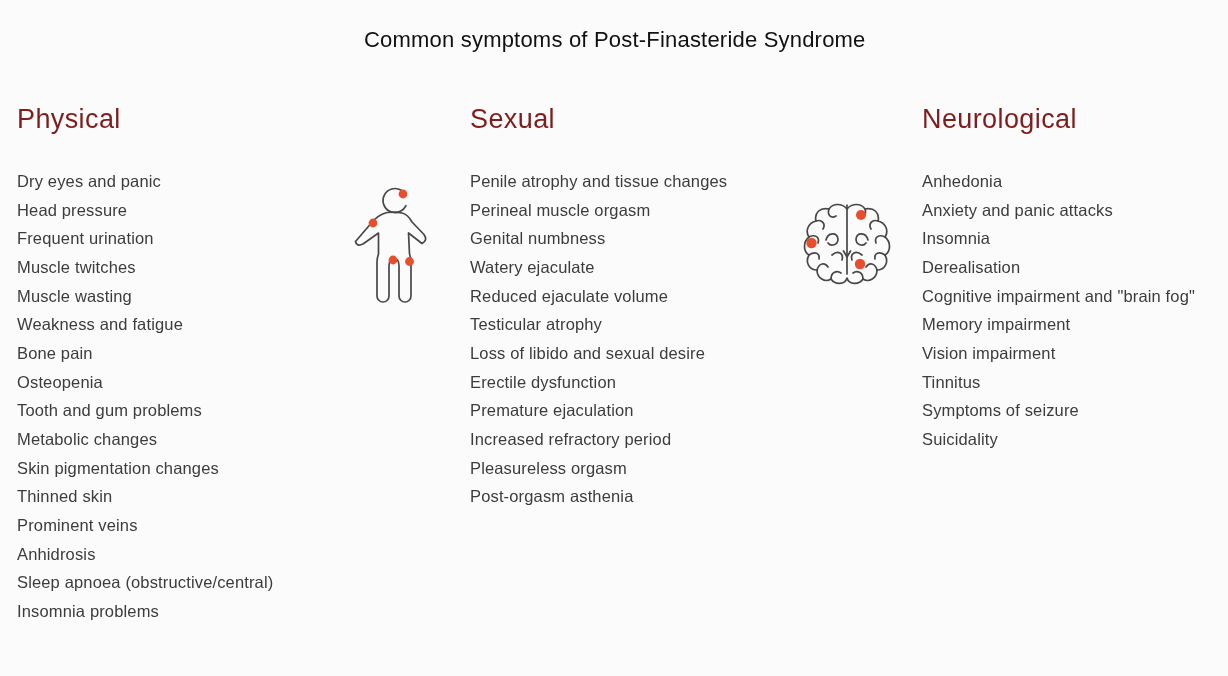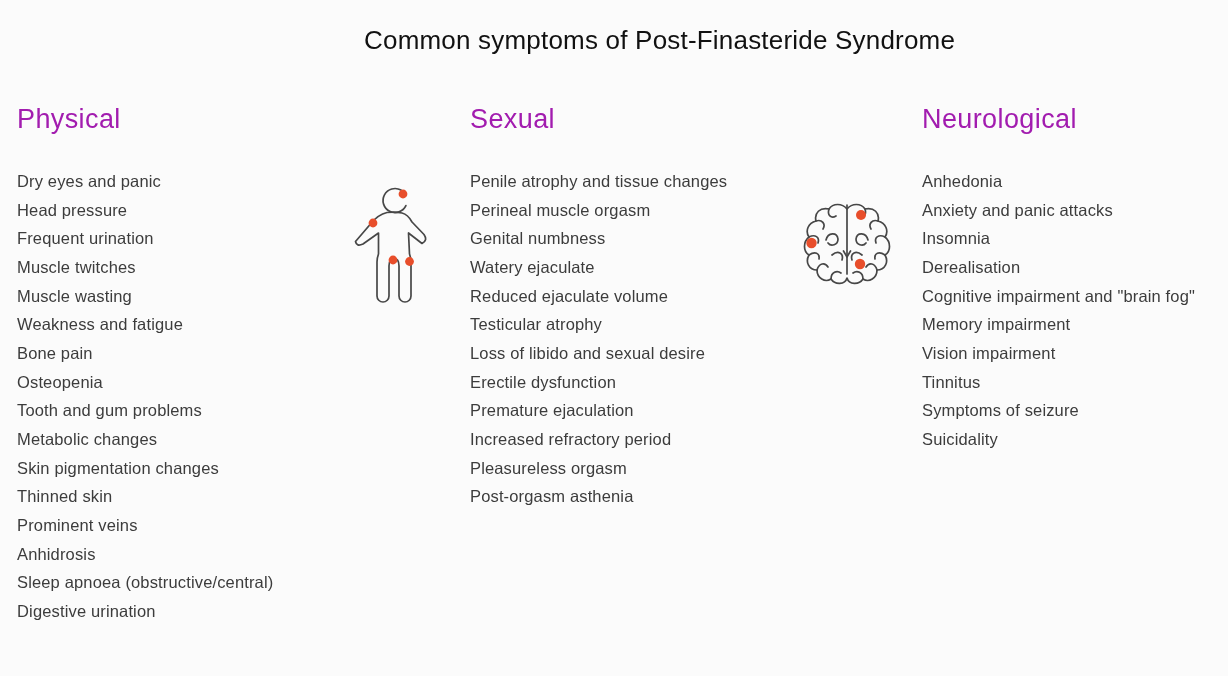--- a/index.html
+++ b/index.html
@@ -3,30 +3,30 @@
 <meta charset="utf-8">
 <style>
   html,body{margin:0;padding:0;}
   body{
     width:1228px;height:676px;position:relative;overflow:hidden;
     background:#fbfbfb;
     font-family:"Liberation Sans",sans-serif;
   }
   .page-title{
     position:absolute;left:364px;top:25px;margin:0;
-    font-size:26px;font-weight:400;line-height:30px;
+    font-size:22px;font-weight:400;line-height:30px;
     color:#111111;white-space:nowrap;letter-spacing:0.2px;
   }
   .column{position:absolute;top:104px;}
   .col-physical{left:17px;}
   .col-sexual{left:470px;}
   .col-neurological{left:922px;}
   .column h2{
     margin:0;font-size:27px;font-weight:400;line-height:31px;
-    color:#a21caf;letter-spacing:0.4px;
+    color:#7f1d1d;letter-spacing:0.4px;
   }
   .column ul{
     list-style:none;margin:32px 0 0 0;padding:0;
   }
   .column li{
     font-size:16.5px;line-height:28.65px;color:#3c3c3c;
     letter-spacing:0.15px;white-space:nowrap;
   }
   .fig-icon{position:absolute;}
   #body-icon{left:352px;top:182px;}
@@ -50,21 +50,21 @@
         <li>Weakness and fatigue</li>
         <li>Bone pain</li>
         <li>Osteopenia</li>
         <li>Tooth and gum problems</li>
         <li>Metabolic changes</li>
         <li>Skin pigmentation changes</li>
         <li>Thinned skin</li>
         <li>Prominent veins</li>
         <li>Anhidrosis</li>
         <li>Sleep apnoea (obstructive/central)</li>
-        <li>Digestive urination</li>
+        <li>Insomnia problems</li>
       </ul>
     </section>
     <section class="column col-sexual">
       <h2>Sexual</h2>
       <ul>
         <li>Penile atrophy and tissue changes</li>
         <li>Perineal muscle orgasm</li>
         <li>Genital numbness</li>
         <li>Watery ejaculate</li>
         <li>Reduced ejaculate volume</li>

